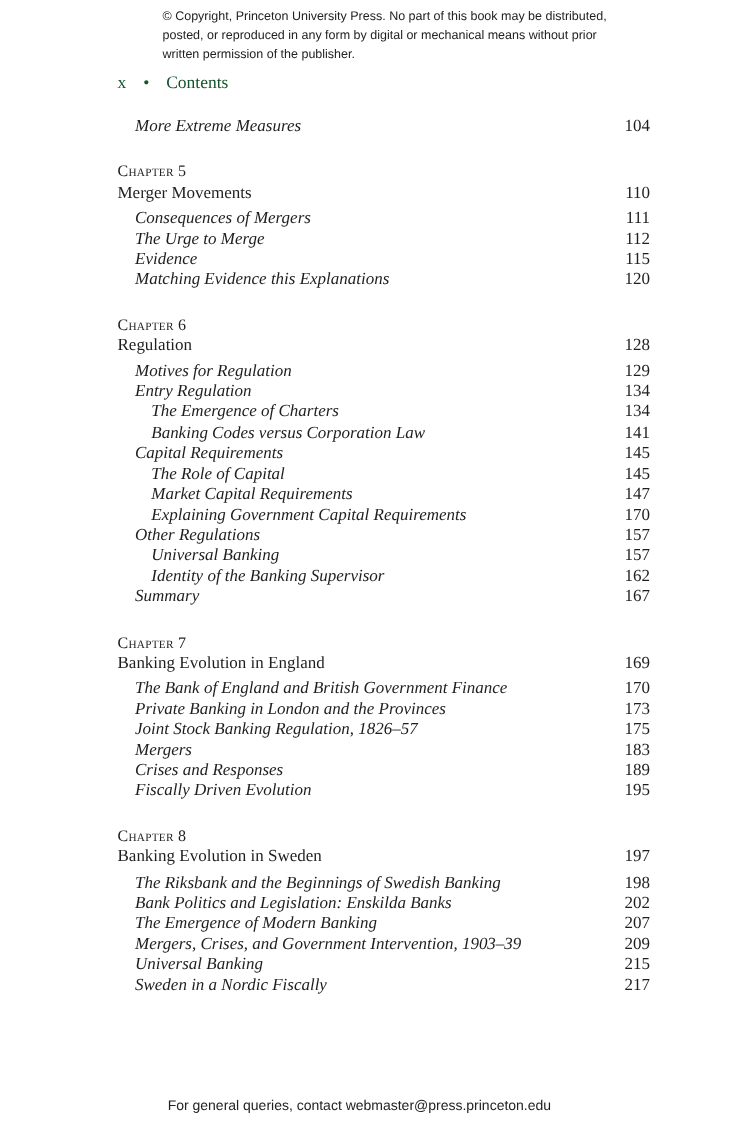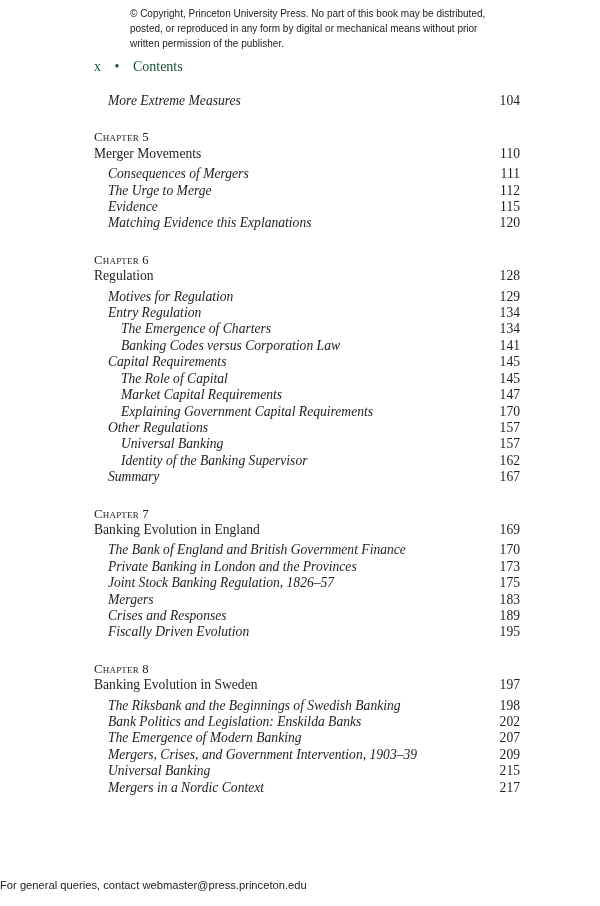--- a/index.html
+++ b/index.html
@@ -19,21 +19,21 @@
   }
   .chapter { margin-top: 20px; }
   .chapter-label { font-size: 12.8px; line-height: 16.4px; letter-spacing: 0.2px; font-variant: small-caps; }
   .row { display: flex; justify-content: space-between; line-height: 16.4px; gap: 39px; }
   .row .t { white-space: nowrap; }
   .row .p { text-align: right; }
   .title-row { margin-bottom: 4px; }
   .lvl1 .t { padding-left: 14px; font-style: italic; }
   .lvl2 .t { padding-left: 27px; font-style: italic; }
   .footer {
-    position: absolute; left: 0; width: 575px; top: 879px; 
+    position: absolute; left: 0; width: 575px; top: 879px; text-align: center;
     font-family: "Liberation Sans", sans-serif; font-size: 11.2px; color: #222;
   }
 </style>
 </head>
 <body>
 
 <div class="copyright">© Copyright, Princeton University Press. No part of this book may be distributed, posted, or reproduced in any form by digital or mechanical means without prior written permission of the publisher.</div>
 
 <div class="running-head">
   <span>x</span>
@@ -177,20 +177,20 @@
         </div>
         <div class="row lvl1">
           <span class="t">Mergers, Crises, and Government Intervention, 1903–39</span>
           <span class="p">209</span>
         </div>
         <div class="row lvl1">
           <span class="t">Universal Banking</span>
           <span class="p">215</span>
         </div>
         <div class="row lvl1">
-          <span class="t">Mergers in a Nordic Context</span>
+          <span class="t">Sweden in a Nordic Fiscally</span>
           <span class="p">217</span>
         </div>
       </div>
     </div>
 </div>
 
 <div class="footer">For general queries, contact webmaster@press.princeton.edu</div>
 
 </body></html>

